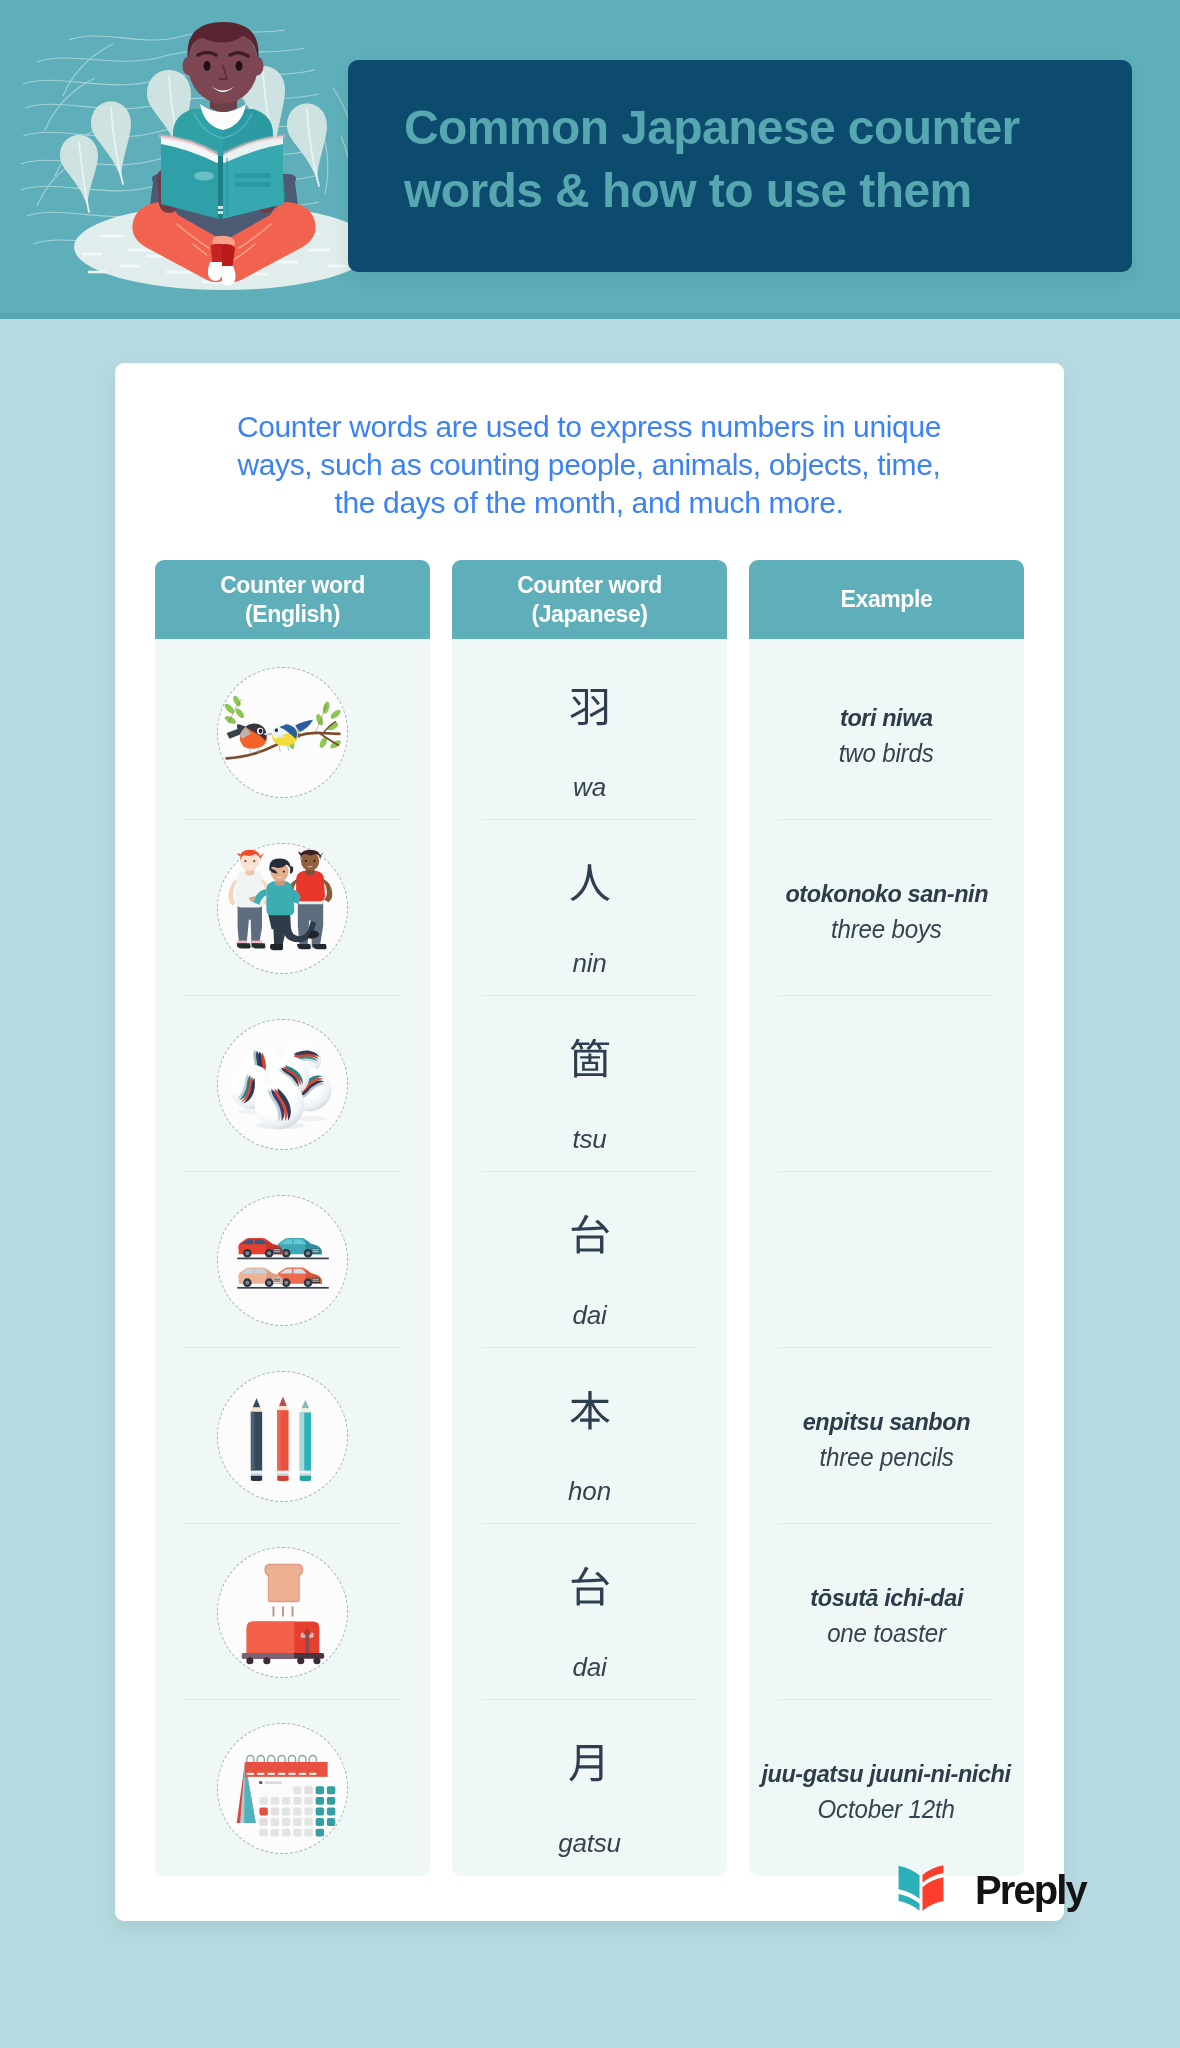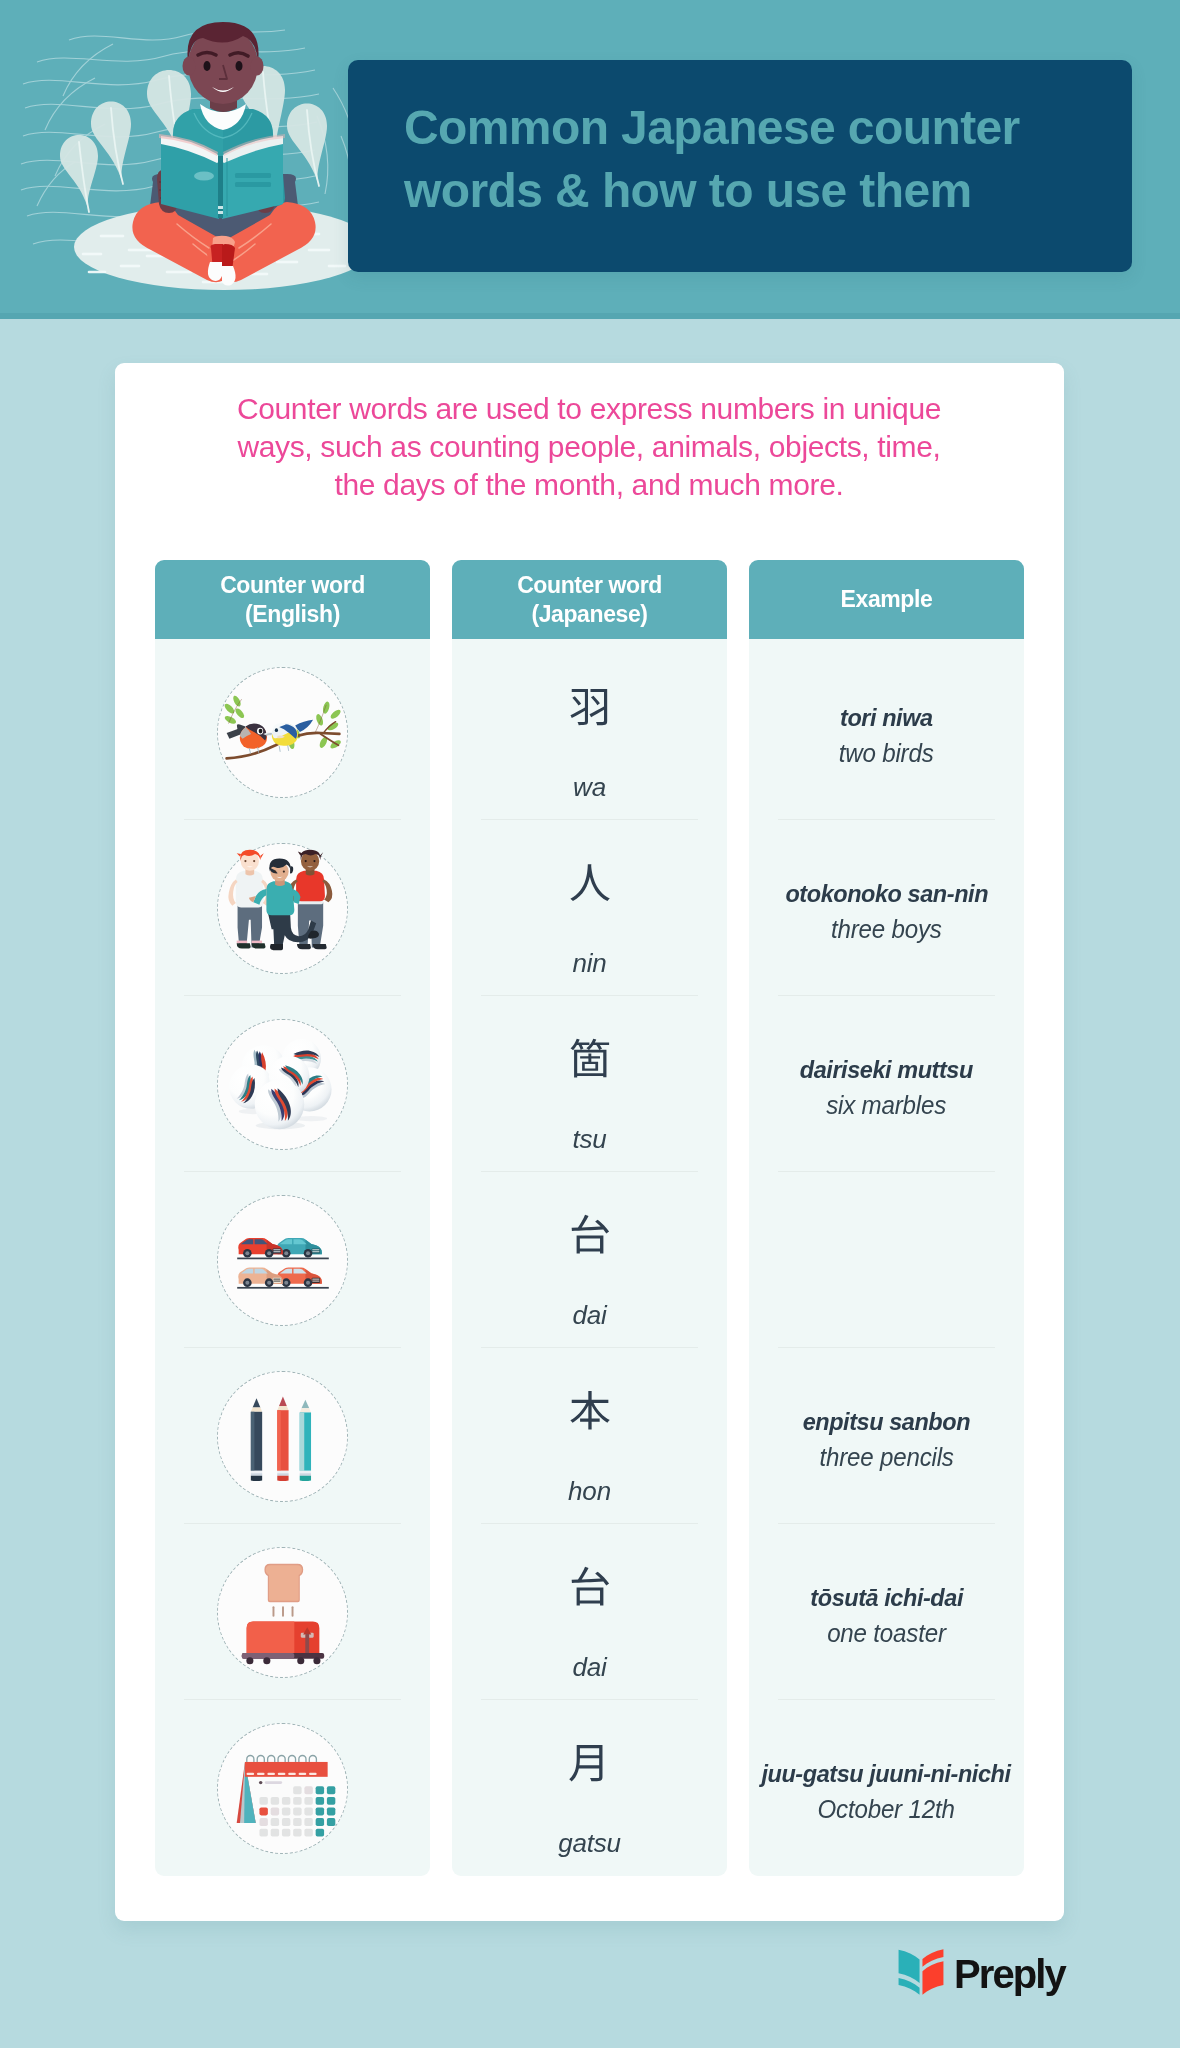--- a/index.html
+++ b/index.html
@@ -12,22 +12,22 @@
   .hero{position:absolute;left:-3px;top:0;width:420px;height:319px;}
   .hero svg{display:block;}
   .title-card{position:absolute;left:348px;top:60px;width:784px;height:212px;background:#0c4a6e;border-radius:10px;
               box-shadow:0 6px 16px rgba(40,100,110,0.12);}
   .title{position:absolute;left:56px;top:36px;width:720px;font-size:48px;font-weight:bold;
          line-height:63px;color:#56a7b0;letter-spacing:-0.6px;}
 
   
   .main-card{position:absolute;left:115px;top:363px;width:949px;height:1558px;background:#fff;border-radius:9px;
              box-shadow:0 9px 18px rgba(90,140,150,0.16);}
-  .intro{position:absolute;left:24px;top:27px;width:900px;text-align:center;font-size:30px;
-         line-height:38px;color:#ec4899;letter-spacing:-0.35px;white-space:pre-line;}
+  .intro{position:absolute;left:24px;top:45px;width:900px;text-align:center;font-size:30px;
+         line-height:38px;color:#3b82f6;letter-spacing:-0.35px;white-space:pre-line;}
 
   
   .cols{position:absolute;left:40px;top:197px;width:870px;height:1314px;}
   .col{position:absolute;top:0;width:275px;}
   .col1{left:0;}
   .col2{left:297px;}
   .col3{left:594px;}
   .col-head{height:79px;background:#5eafb9;border-radius:9px 9px 0 0;color:#fff;font-size:23px;
             font-weight:bold;display:flex;flex-direction:column;align-items:center;justify-content:center;
             text-align:center;line-height:29px;letter-spacing:-0.4px;}
@@ -45,21 +45,21 @@
   .jp svg{display:block;}
   .romaji{font-size:26px;color:#34444f;margin-top:7px;line-height:1;letter-spacing:-0.2px;}
 
   
   .ex{display:flex;flex-direction:column;align-items:center;justify-content:center;text-align:center;
       white-space:nowrap;margin-top:7px;}
   .ex .b{font-size:24.5px;font-weight:bold;color:#2c3c4a;line-height:1.2;letter-spacing:-0.45px;transform:scaleX(0.958);}
   .ex .s{font-size:25px;color:#34444f;line-height:1.2;margin-top:5px;letter-spacing:-0.2px;transform:scaleX(0.965);}
 
   
-  .brand{position:absolute;left:896px;top:1948px;display:flex;align-items:flex-start;gap:8px;}
+  .brand{position:absolute;left:896px;top:1864px;display:flex;align-items:flex-start;gap:29px;}
   .brand-name{font-size:40px;font-weight:bold;color:#131313;letter-spacing:-1.9px;line-height:1;margin-top:6px;}
 </style>
 </head>
 <body>
 
 <div class="header">
   <div class="hero" id="hero">
       <svg width="420" height="319" viewBox="0 0 420 319">
         <defs>
           <clipPath id="hc">
@@ -719,24 +719,20 @@
             <div class="sep"></div>
           </div>
           <div class="cell">
             <div class="ex">
               <span class="b">otokonoko san-nin</span>
               <span class="s">three boys</span>
             </div>
             <div class="sep"></div>
           </div>
           <div class="cell">
-            <div class="ex">
-              <span class="b">dairiseki muttsu</span>
-              <span class="s">six marbles</span>
-            </div>
             <div class="sep"></div>
           </div>
           <div class="cell">
             <div class="sep"></div>
           </div>
           <div class="cell">
             <div class="ex">
               <span class="b">enpitsu sanbon</span>
               <span class="s">three pencils</span>
             </div>

